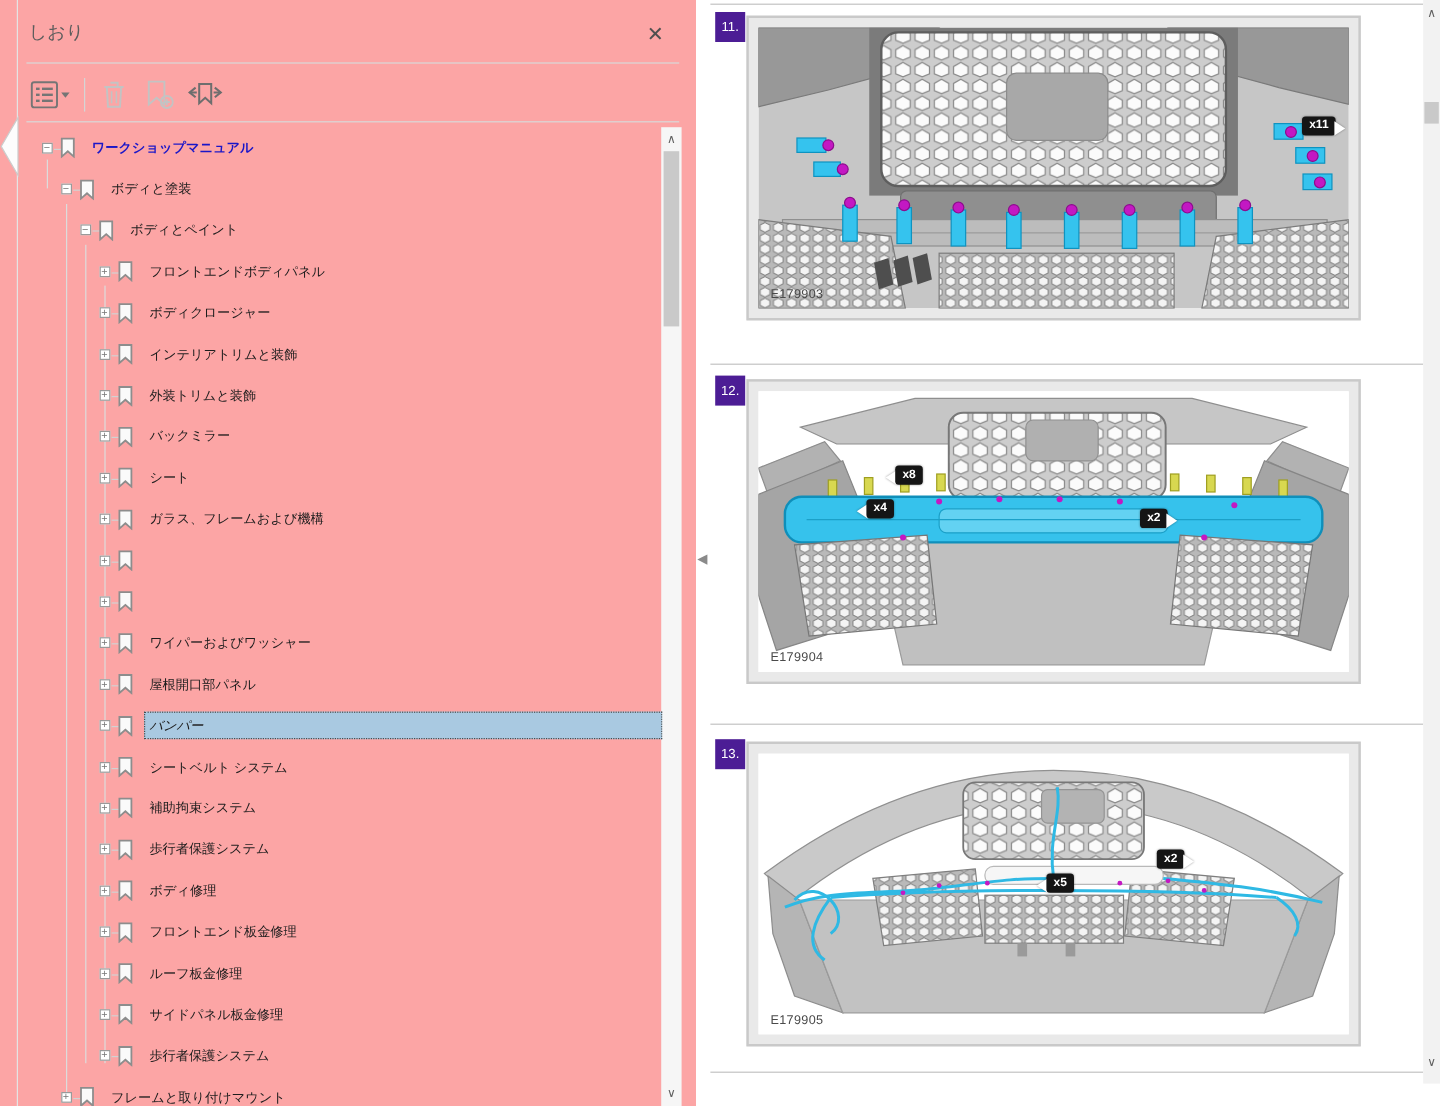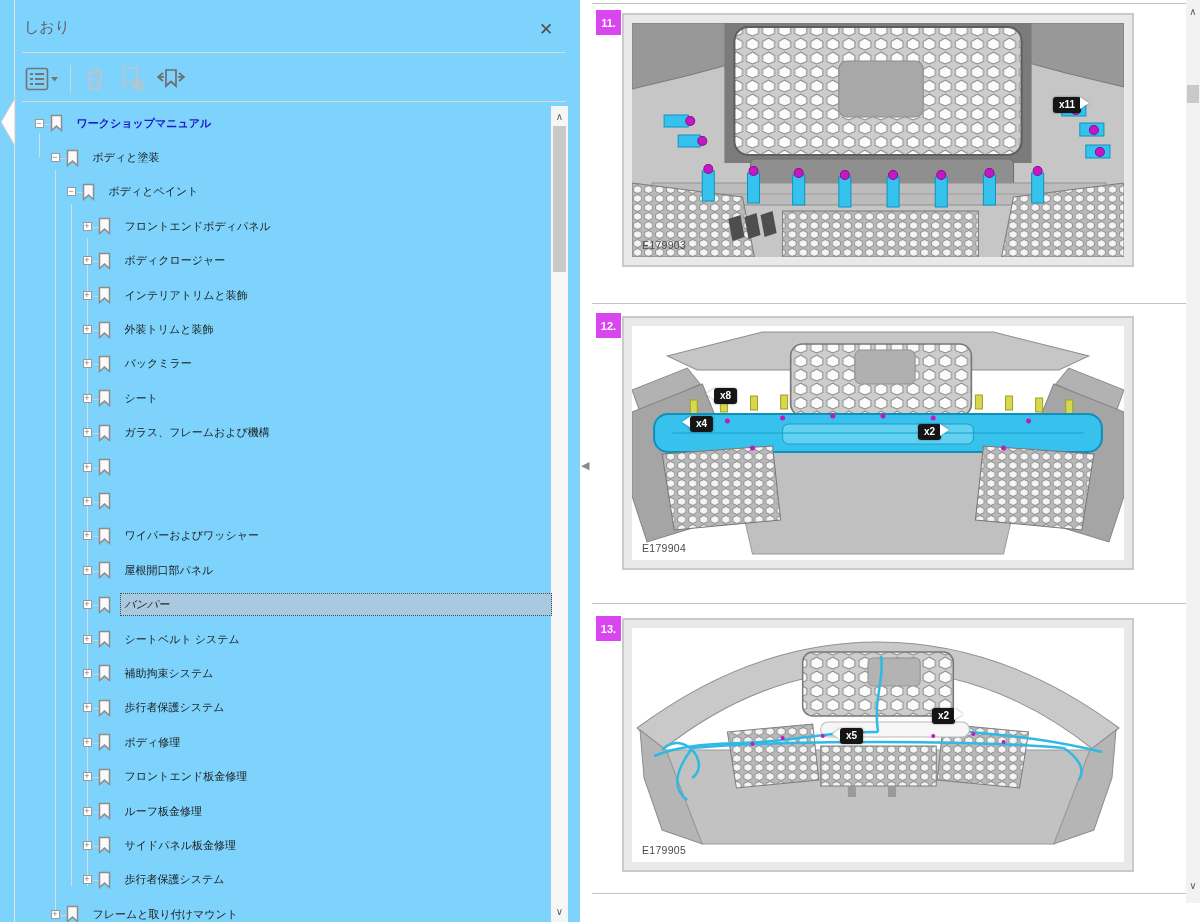--- a/index.html
+++ b/index.html
@@ -1,20 +1,20 @@
 <!DOCTYPE html>
 <html><head>
 <meta charset="utf-8">
 <style>
   html,body{margin:0;padding:0;width:1200px;height:922px;overflow:hidden;
     font-family:"Liberation Sans","DejaVu Sans",sans-serif;background:#fff;}
   *{box-sizing:border-box;}
   
   .bookmarks-panel{position:absolute;left:0;top:0;width:620px;height:922px;
-    background:#7dd3fc;border-right:1px solid #cfcfcf;}
+    background:#fca5a5;border-right:1px solid #cfcfcf;}
   .panel-edge{position:absolute;left:14px;top:0;width:1px;height:922px;background:#e4e4e4;}
   .panel-notch{position:absolute;left:0;top:96px;}
   .panel-title{position:absolute;left:24px;top:18px;font-size:15px;color:#5c5c5c;}
   .close-btn{position:absolute;left:533px;top:16px;width:26px;height:26px;
     font-size:17px;color:#4f4f4f;display:flex;align-items:center;justify-content:center;cursor:pointer;}
   .hdiv{position:absolute;left:22px;width:544px;height:1px;background:#d9d9d9;}
   .toolbar{position:absolute;left:22px;top:58px;height:42px;display:flex;align-items:center;}
   .tb-btn{width:32px;height:32px;display:flex;align-items:center;justify-content:center;margin-right:6px;}
   .tb-sep{width:1px;height:28px;background:#d5d5d5;margin:0 8px 0 2px;}
   
@@ -30,28 +30,28 @@
   .tree-row.selected .bm-label{flex:1;background:#a9c9e1;outline:1px dotted #4a4a4a;outline-offset:-1px;font-style:italic;}
   
   .v-scroll{position:absolute;background:#f6f6f6;}
   .v-scroll .arrow{position:absolute;left:0;width:100%;text-align:center;font-size:10px;color:#606060;cursor:pointer;}
   .v-thumb{position:absolute;left:2px;width:13px;background:#c9c9c9;cursor:pointer;}
   .panel-scroll{left:551px;top:106px;width:17px;height:816px;}
   
   .doc-panel{position:absolute;left:580px;top:0;width:620px;height:922px;background:#fff;}
   .collapse-handle{position:absolute;left:1px;top:459px;font-size:11px;color:#8a8a8a;cursor:pointer;}
   .page-line{position:absolute;left:12px;width:594px;height:1px;background:#c2c2c2;}
-  .fig-badge{position:absolute;left:16px;width:25px;height:25px;background:#d946ef;color:#fff;
-    font-size:11px;font-weight:bold;display:flex;align-items:center;justify-content:center;}
+  .fig-badge{position:absolute;left:16px;width:25px;height:25px;background:#4c1d95;color:#fff;
+    font-size:11px;font-weight:normal;display:flex;align-items:center;justify-content:center;}
   .figure-frame{position:absolute;left:42px;width:512px;height:254px;border:2px solid #c9c9c9;
     background:#e9e9e9;padding:8px;}
   .figure-canvas{position:relative;width:100%;height:100%;background:#fff;}
   .figure-canvas svg{display:block;width:100%;height:100%;}
   .fig-code{position:absolute;left:10px;bottom:6px;font-size:10.5px;color:#4a4a4a;letter-spacing:.3px;}
-  .callout{position:absolute;display:flex;align-items:flex-start;filter:drop-shadow(0 0 1px rgba(0,0,0,.4));}
+  .callout{position:absolute;display:flex;align-items:flex-end;filter:drop-shadow(0 0 1px rgba(0,0,0,.4));margin-left:32px;}
   .co-label{background:#151515;color:#fff;font-size:10px;font-weight:bold;padding:2px 6px;border-radius:3px;line-height:12px;}
   .co-arrow{width:0;height:0;border-top:6px solid transparent;border-bottom:6px solid transparent;}
   .co-arrow.right{border-left:9px solid #fff;margin-left:-1px;}
   .co-arrow.left{border-right:9px solid #fff;margin-right:-1px;}
   
   .doc-scroll{left:606px;top:0;width:14px;height:903px;background:#f2f2f2;}
   .status-bar{position:absolute;left:1px;right:0;top:904px;height:18px;background:#fef9c3;border-top:1px solid #ababab;margin-top:40px;}
   .page-size-chip{position:absolute;left:11px;top:1px;width:122px;height:17px;background:#e2e2e2;
     font-size:12px;color:#333;display:flex;align-items:center;justify-content:center;}
   .h-arrow{position:absolute;top:2px;font-size:11px;color:#555;cursor:pointer;}

